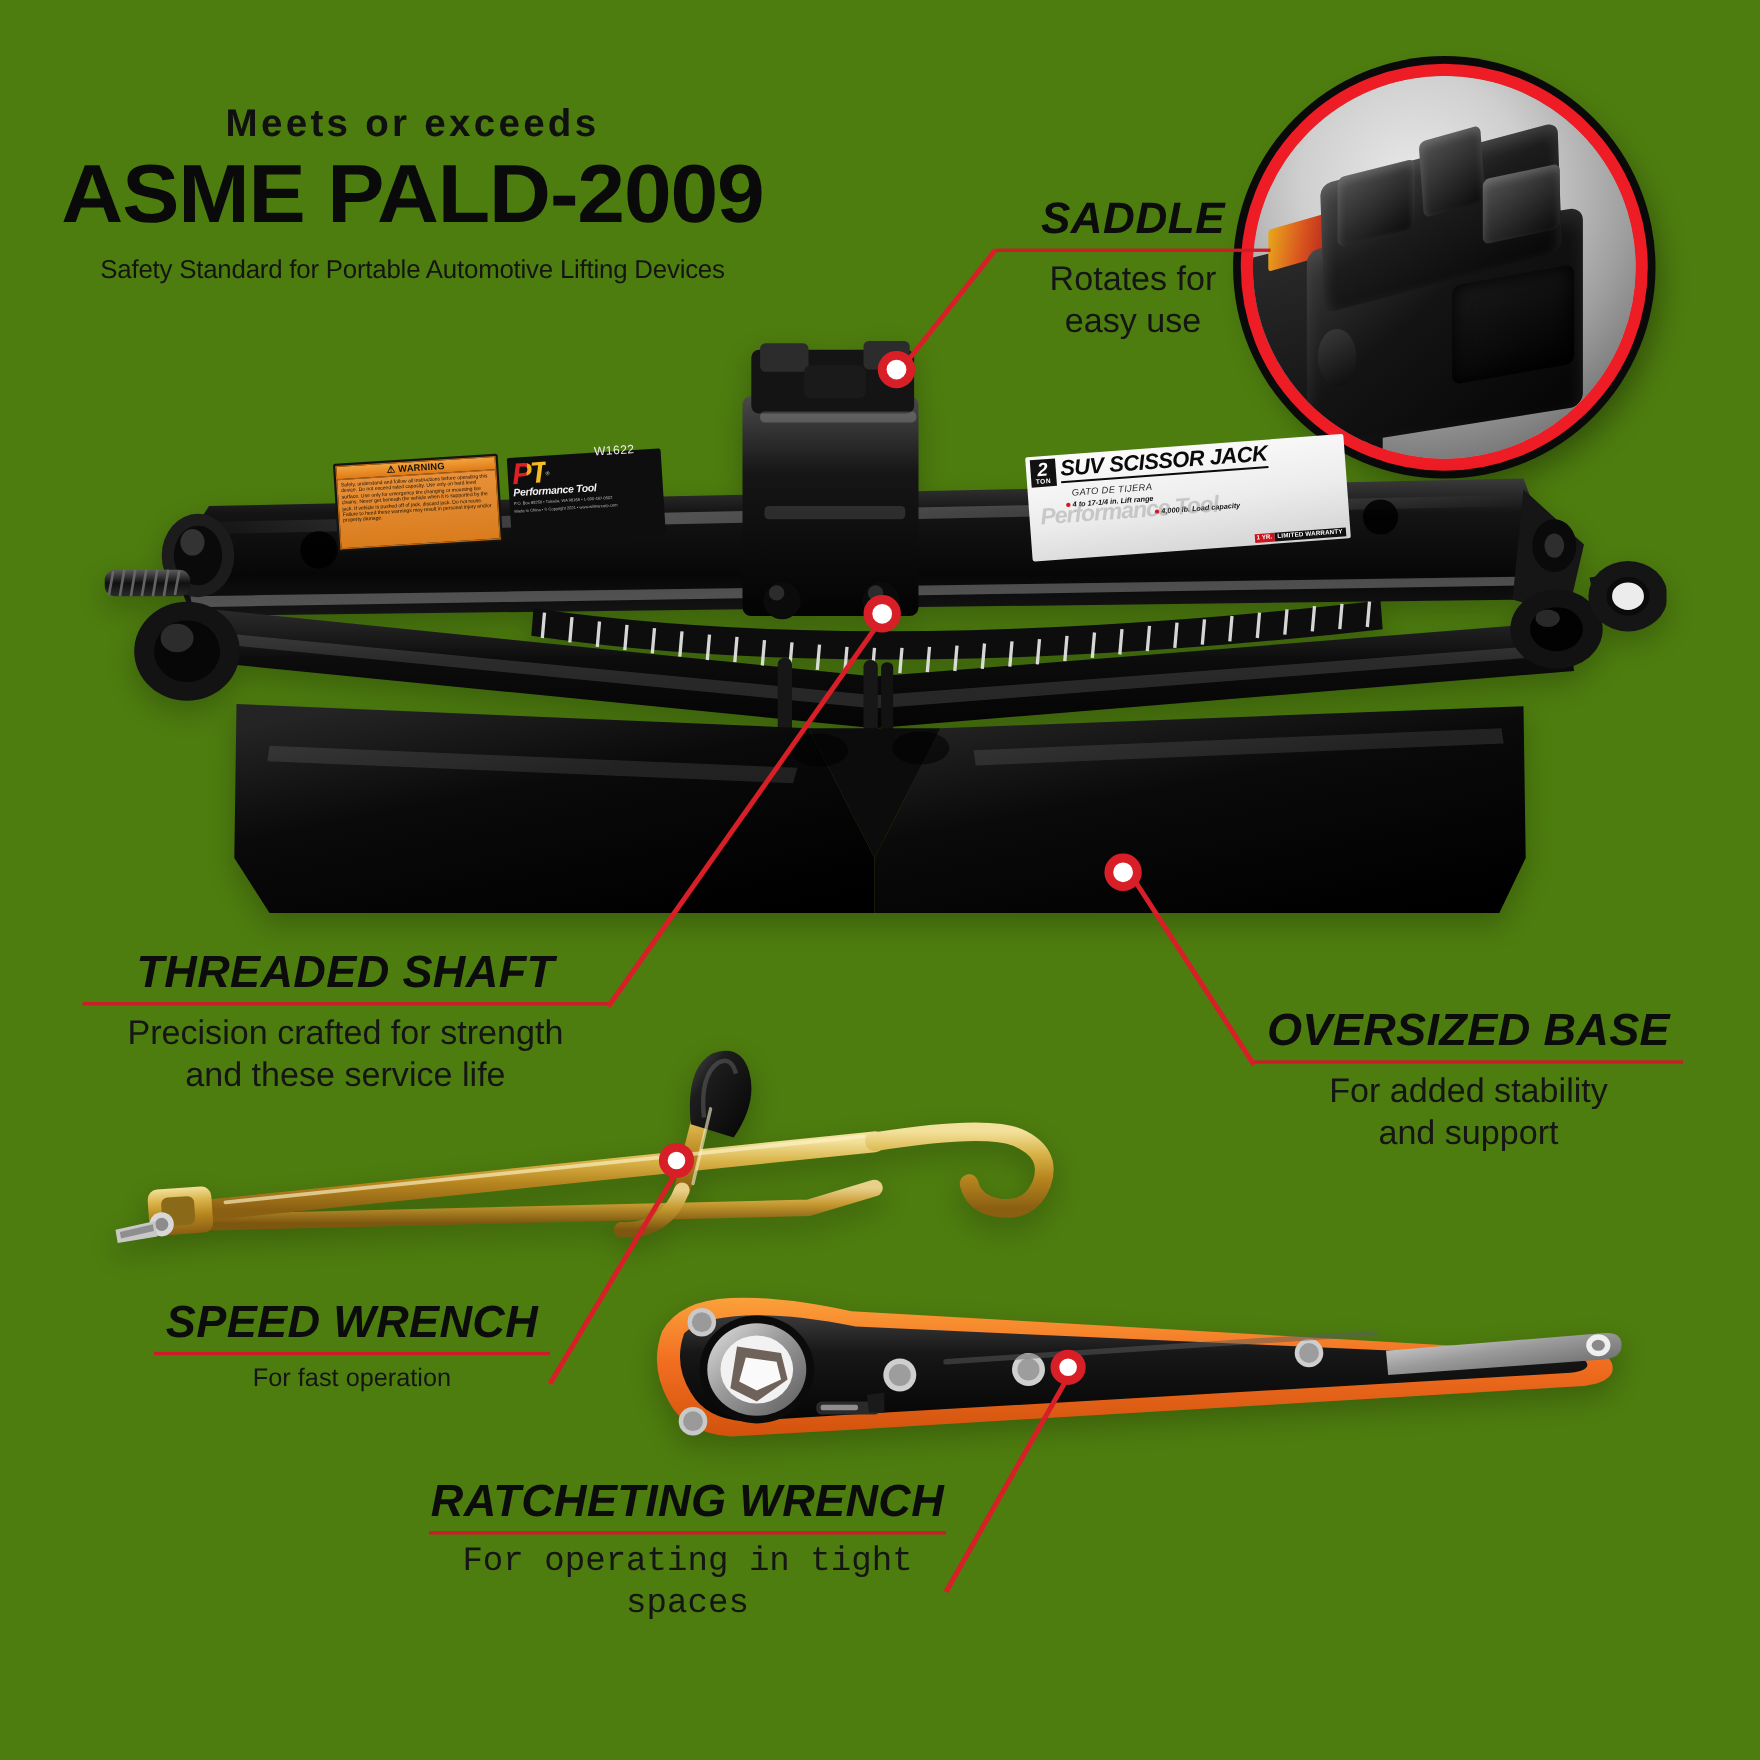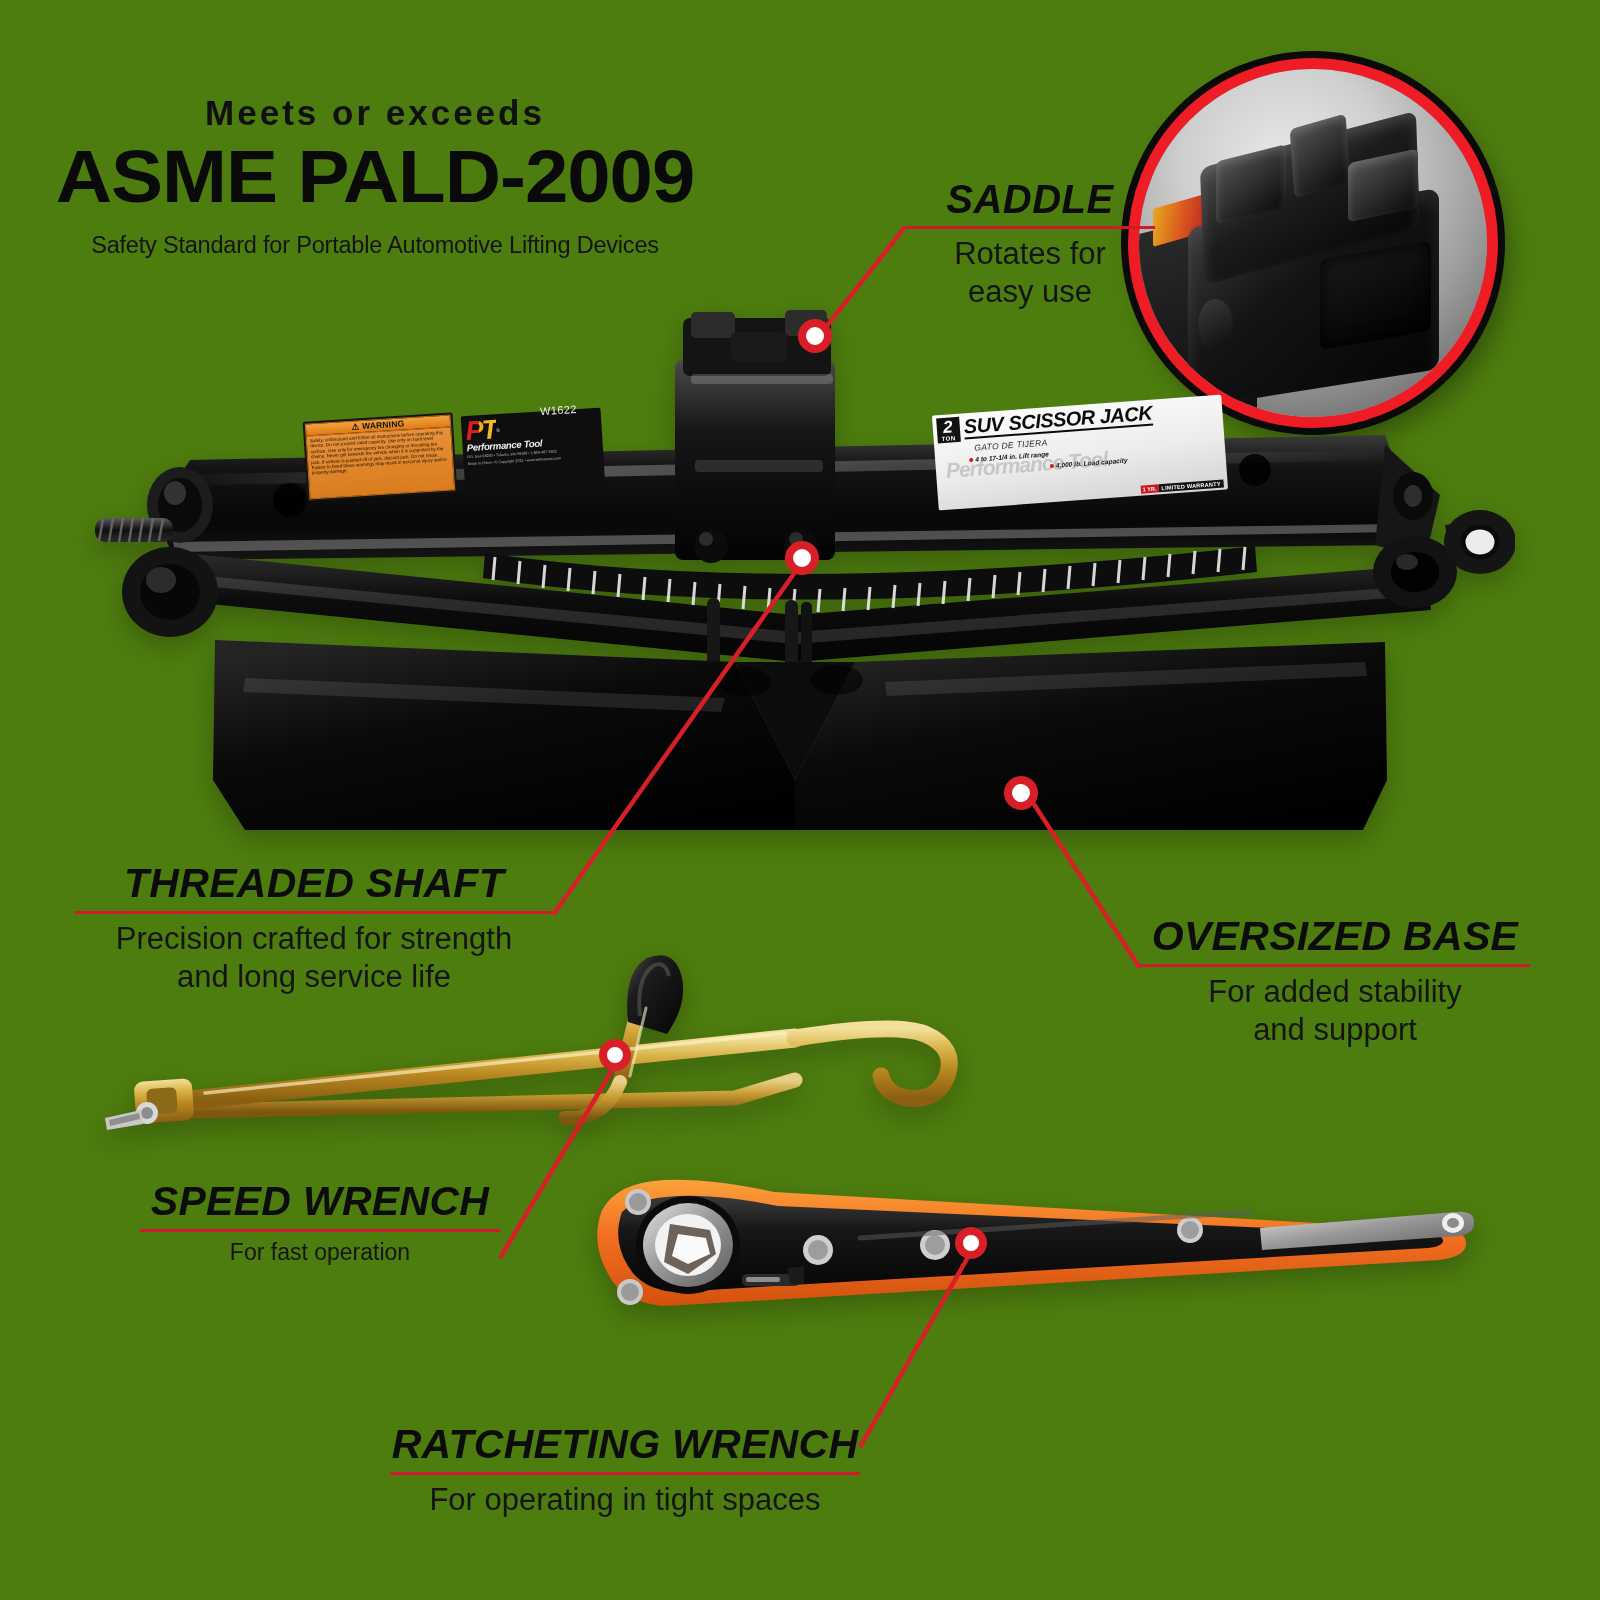--- a/index.html
+++ b/index.html
@@ -29,23 +29,23 @@
   #co-threaded .ct-desc{font-size:31px;}
 
   #co-base{left:1140px;top:915px;width:390px;text-align:center;}
   #co-base .ct-title{font-size:41px;letter-spacing:.3px;}
   #co-base .ct-desc{font-size:31px;}
 
   #co-speed{left:140px;top:1180px;width:360px;text-align:center;}
   #co-speed .ct-title{font-size:41px;letter-spacing:.3px;}
   #co-speed .ct-desc{font-size:23px;}
 
-  #co-ratchet{left:390px;top:1423px;width:470px;text-align:center;}
+  #co-ratchet{left:390px;top:1343px;width:470px;text-align:center;}
   #co-ratchet .ct-title{font-size:41px;letter-spacing:.3px;}
-  #co-ratchet .ct-desc{font-size:31px;}
+  #co-ratchet .ct-desc{font-size:31px;font-family:Liberation Mono, monospace;}
 
   
   #leaders{position:absolute;left:0;top:0;width:1600px;height:1600px;pointer-events:none;}
 
   
   #inset{position:absolute;left:1128px;top:58px;width:348px;height:348px;border-radius:50%;
          border:11px solid #ee1c24;background:#9a9a9a;overflow:hidden;
          box-shadow:0 0 0 7px #0a0a0a, 10px 14px 26px rgba(0,0,0,.35);}
   #inset .ins-bg{position:absolute;inset:0;border-radius:50%;
          background:radial-gradient(circle at 42% 28%, #e9e9e9 0%, #cfcfcf 32%, #9d9d9d 62%, #6f6f6f 85%, #4a4a4a 100%);}
@@ -449,21 +449,21 @@
     <div class="ct-title">SADDLE</div>
     <div class="ct-rule"></div>
     <div class="ct-desc">Rotates for</div>
     <div class="ct-desc">easy use</div>
   </div>
 
   <div class="callout" id="co-threaded">
     <div class="ct-title">THREADED SHAFT</div>
     <div class="ct-rule"></div>
     <div class="ct-desc">Precision crafted for strength</div>
-    <div class="ct-desc">and long service life</div>
+    <div class="ct-desc">and these service life</div>
   </div>
 
   <div class="callout" id="co-base">
     <div class="ct-title">OVERSIZED BASE</div>
     <div class="ct-rule"></div>
     <div class="ct-desc">For added stability</div>
     <div class="ct-desc">and support</div>
   </div>
 
   <div class="callout" id="co-speed">

